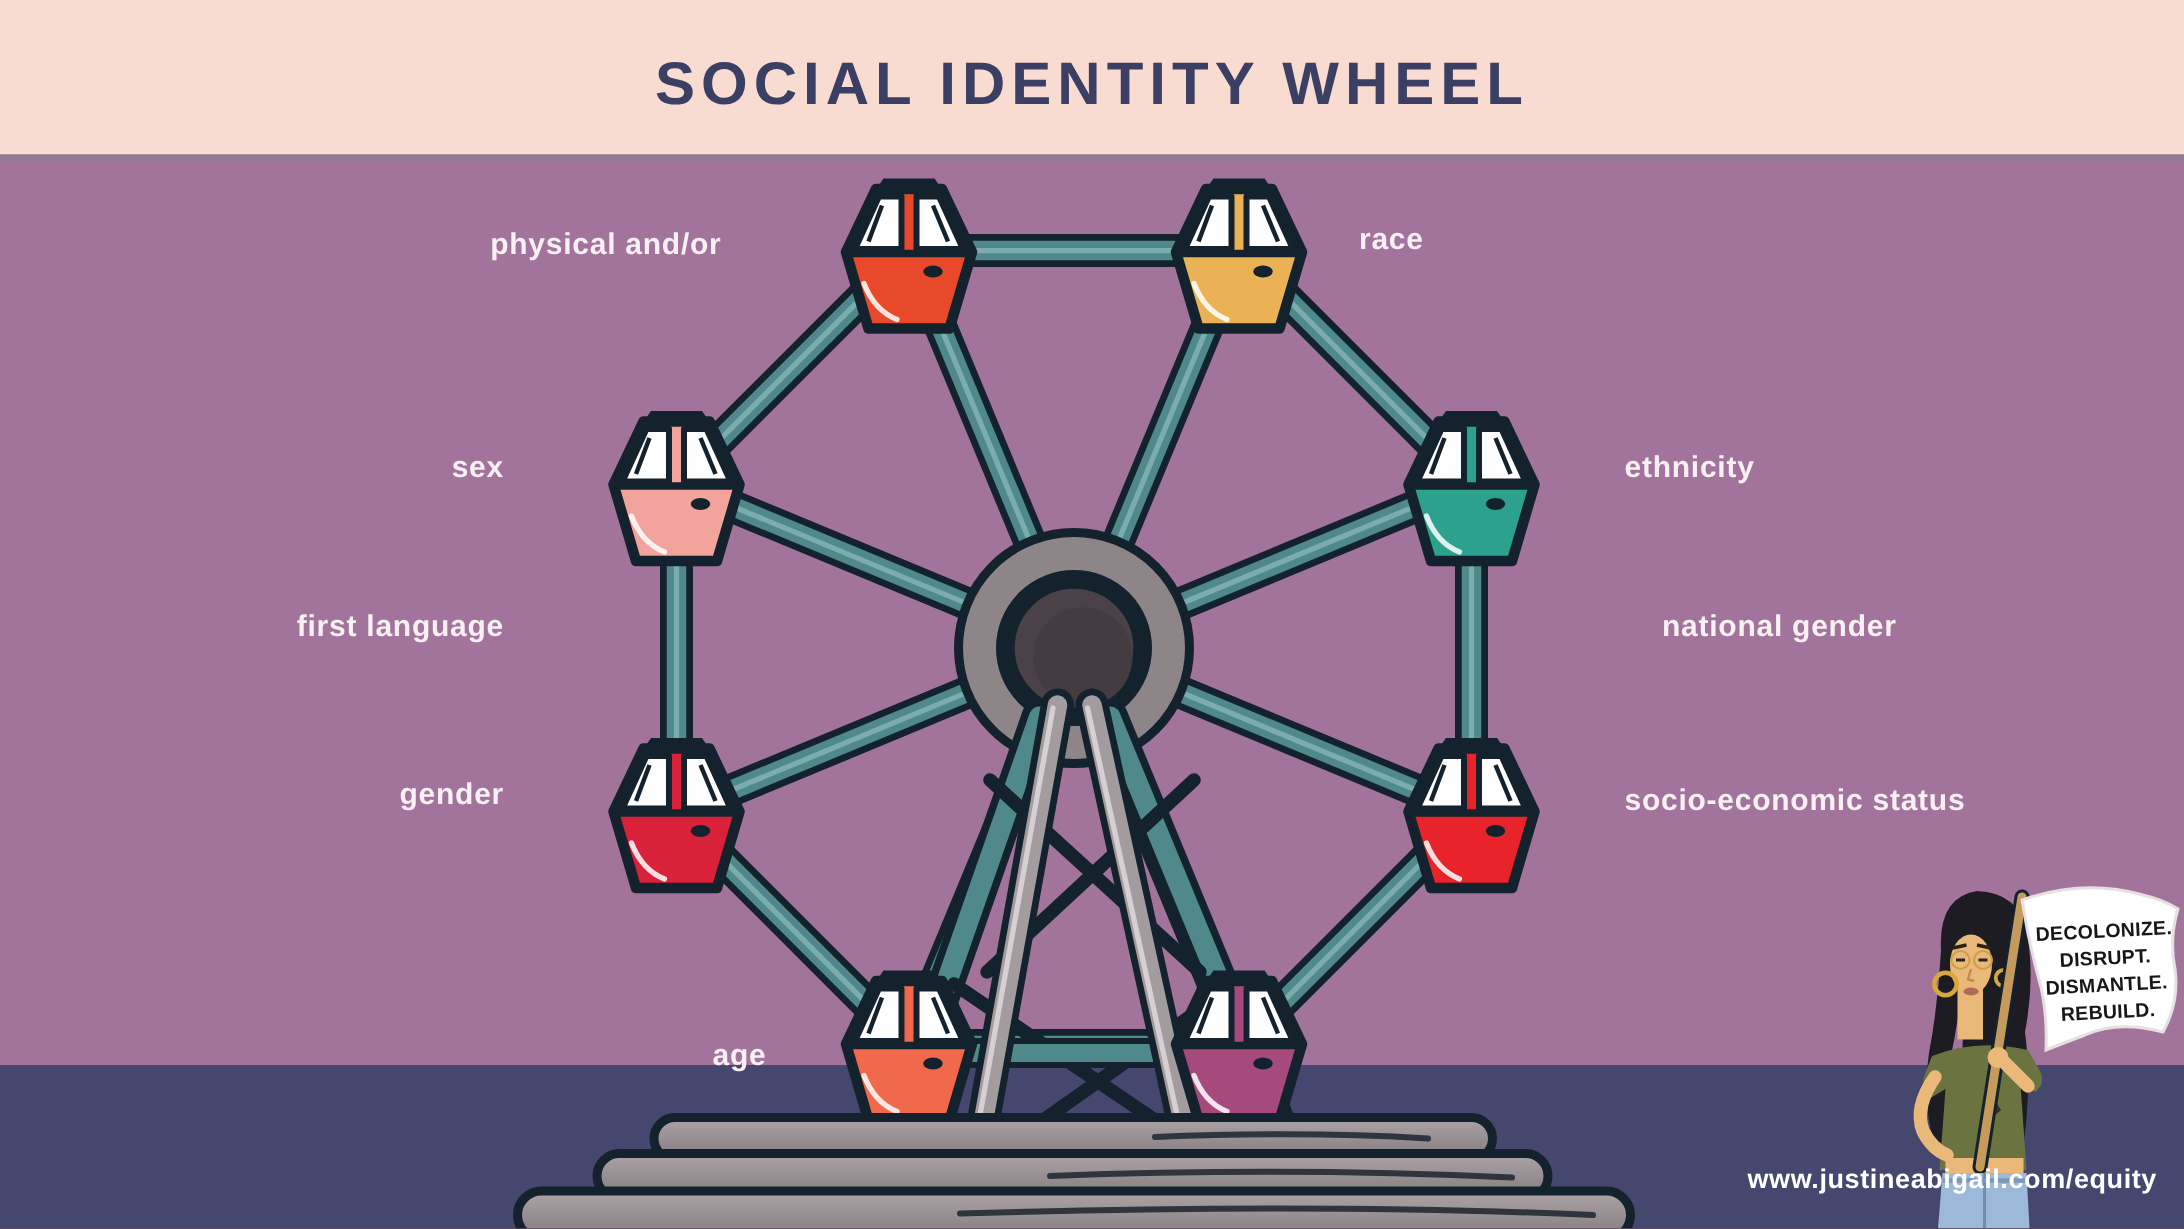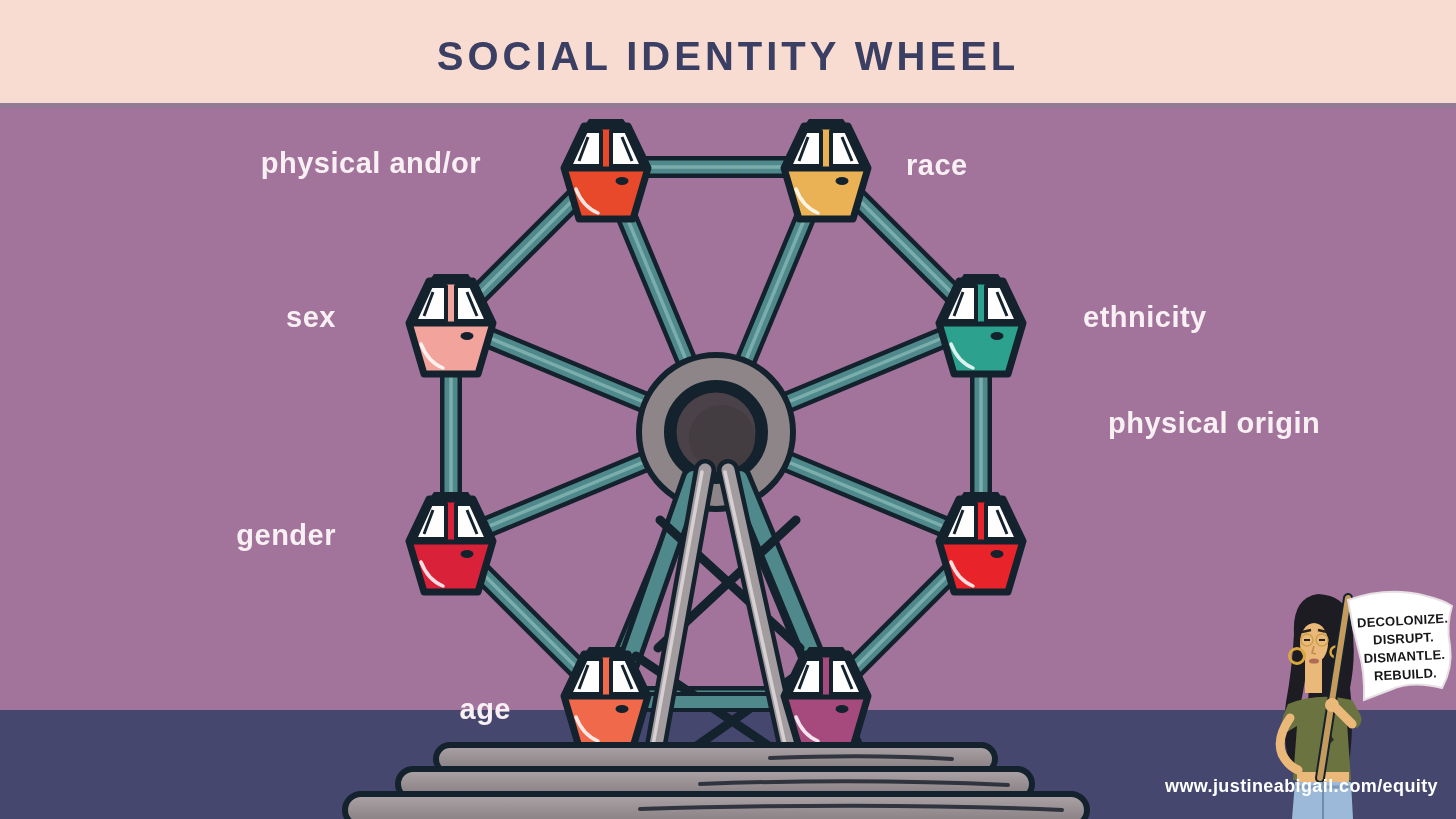--- a/index.html
+++ b/index.html
@@ -9,21 +9,21 @@
     background:#a2739b;
     text-decoration:underline;
   }
   svg.scene { position:absolute; left:0; top:0; }
   .page-title {
     position:absolute; left:0; top:34px; width:100%; margin:0;
     text-align:center; font-size:40px; font-weight:700;
     letter-spacing:4px; color:#3b3f63;
   }
   .label {
-    position:absolute; font-size:29px; font-weight:700; letter-spacing:.5px;
+    position:absolute; font-size:20px; font-weight:700; letter-spacing:.5px;
     color:#f8f0f3; white-space:nowrap;
   }
   .lbl-disability { right:975px; top:146px; text-align:right; line-height:35px; }
   .lbl-race { left:906px; top:149px; }
   .lbl-sex { right:1120px; top:301px;text-align:center; }
   .lbl-ethnicity { left:1083px; top:301px; }
   .lbl-first-language { right:1120px; top:407px; }
   .lbl-national-origin { left:1108px; top:407px; }
   .lbl-gender { right:1120px; top:519px; }
   .lbl-socioeconomic { left:1083px; top:516px; line-height:36px; white-space:normal; width:330px; }
@@ -165,22 +165,24 @@
   </svg>
 
   <h1 class="page-title">SOCIAL IDENTITY WHEEL</h1>
 
   <div class="label lbl-disability">
     <div>physical and/or</div>
   </div>
   <div class="label lbl-race">race</div>
   <div class="label lbl-sex">sex</div>
   <div class="label lbl-ethnicity">ethnicity</div>
-  <div class="label lbl-national-origin">physical origin</div>
+  <div class="label lbl-first-language">first language</div>
+  <div class="label lbl-national-origin">national gender</div>
   <div class="label lbl-gender">gender</div>
+  <div class="label lbl-socioeconomic">socio-economic status</div>
   <div class="label lbl-age">age</div>
 
   <div class="flag-text">
     <div>DECOLONIZE.</div>
     <div>DISRUPT.</div>
     <div>DISMANTLE.</div>
     <div>REBUILD.</div>
   </div>
 
   <div class="site-url">www.justineabigail.com/equity</div>

